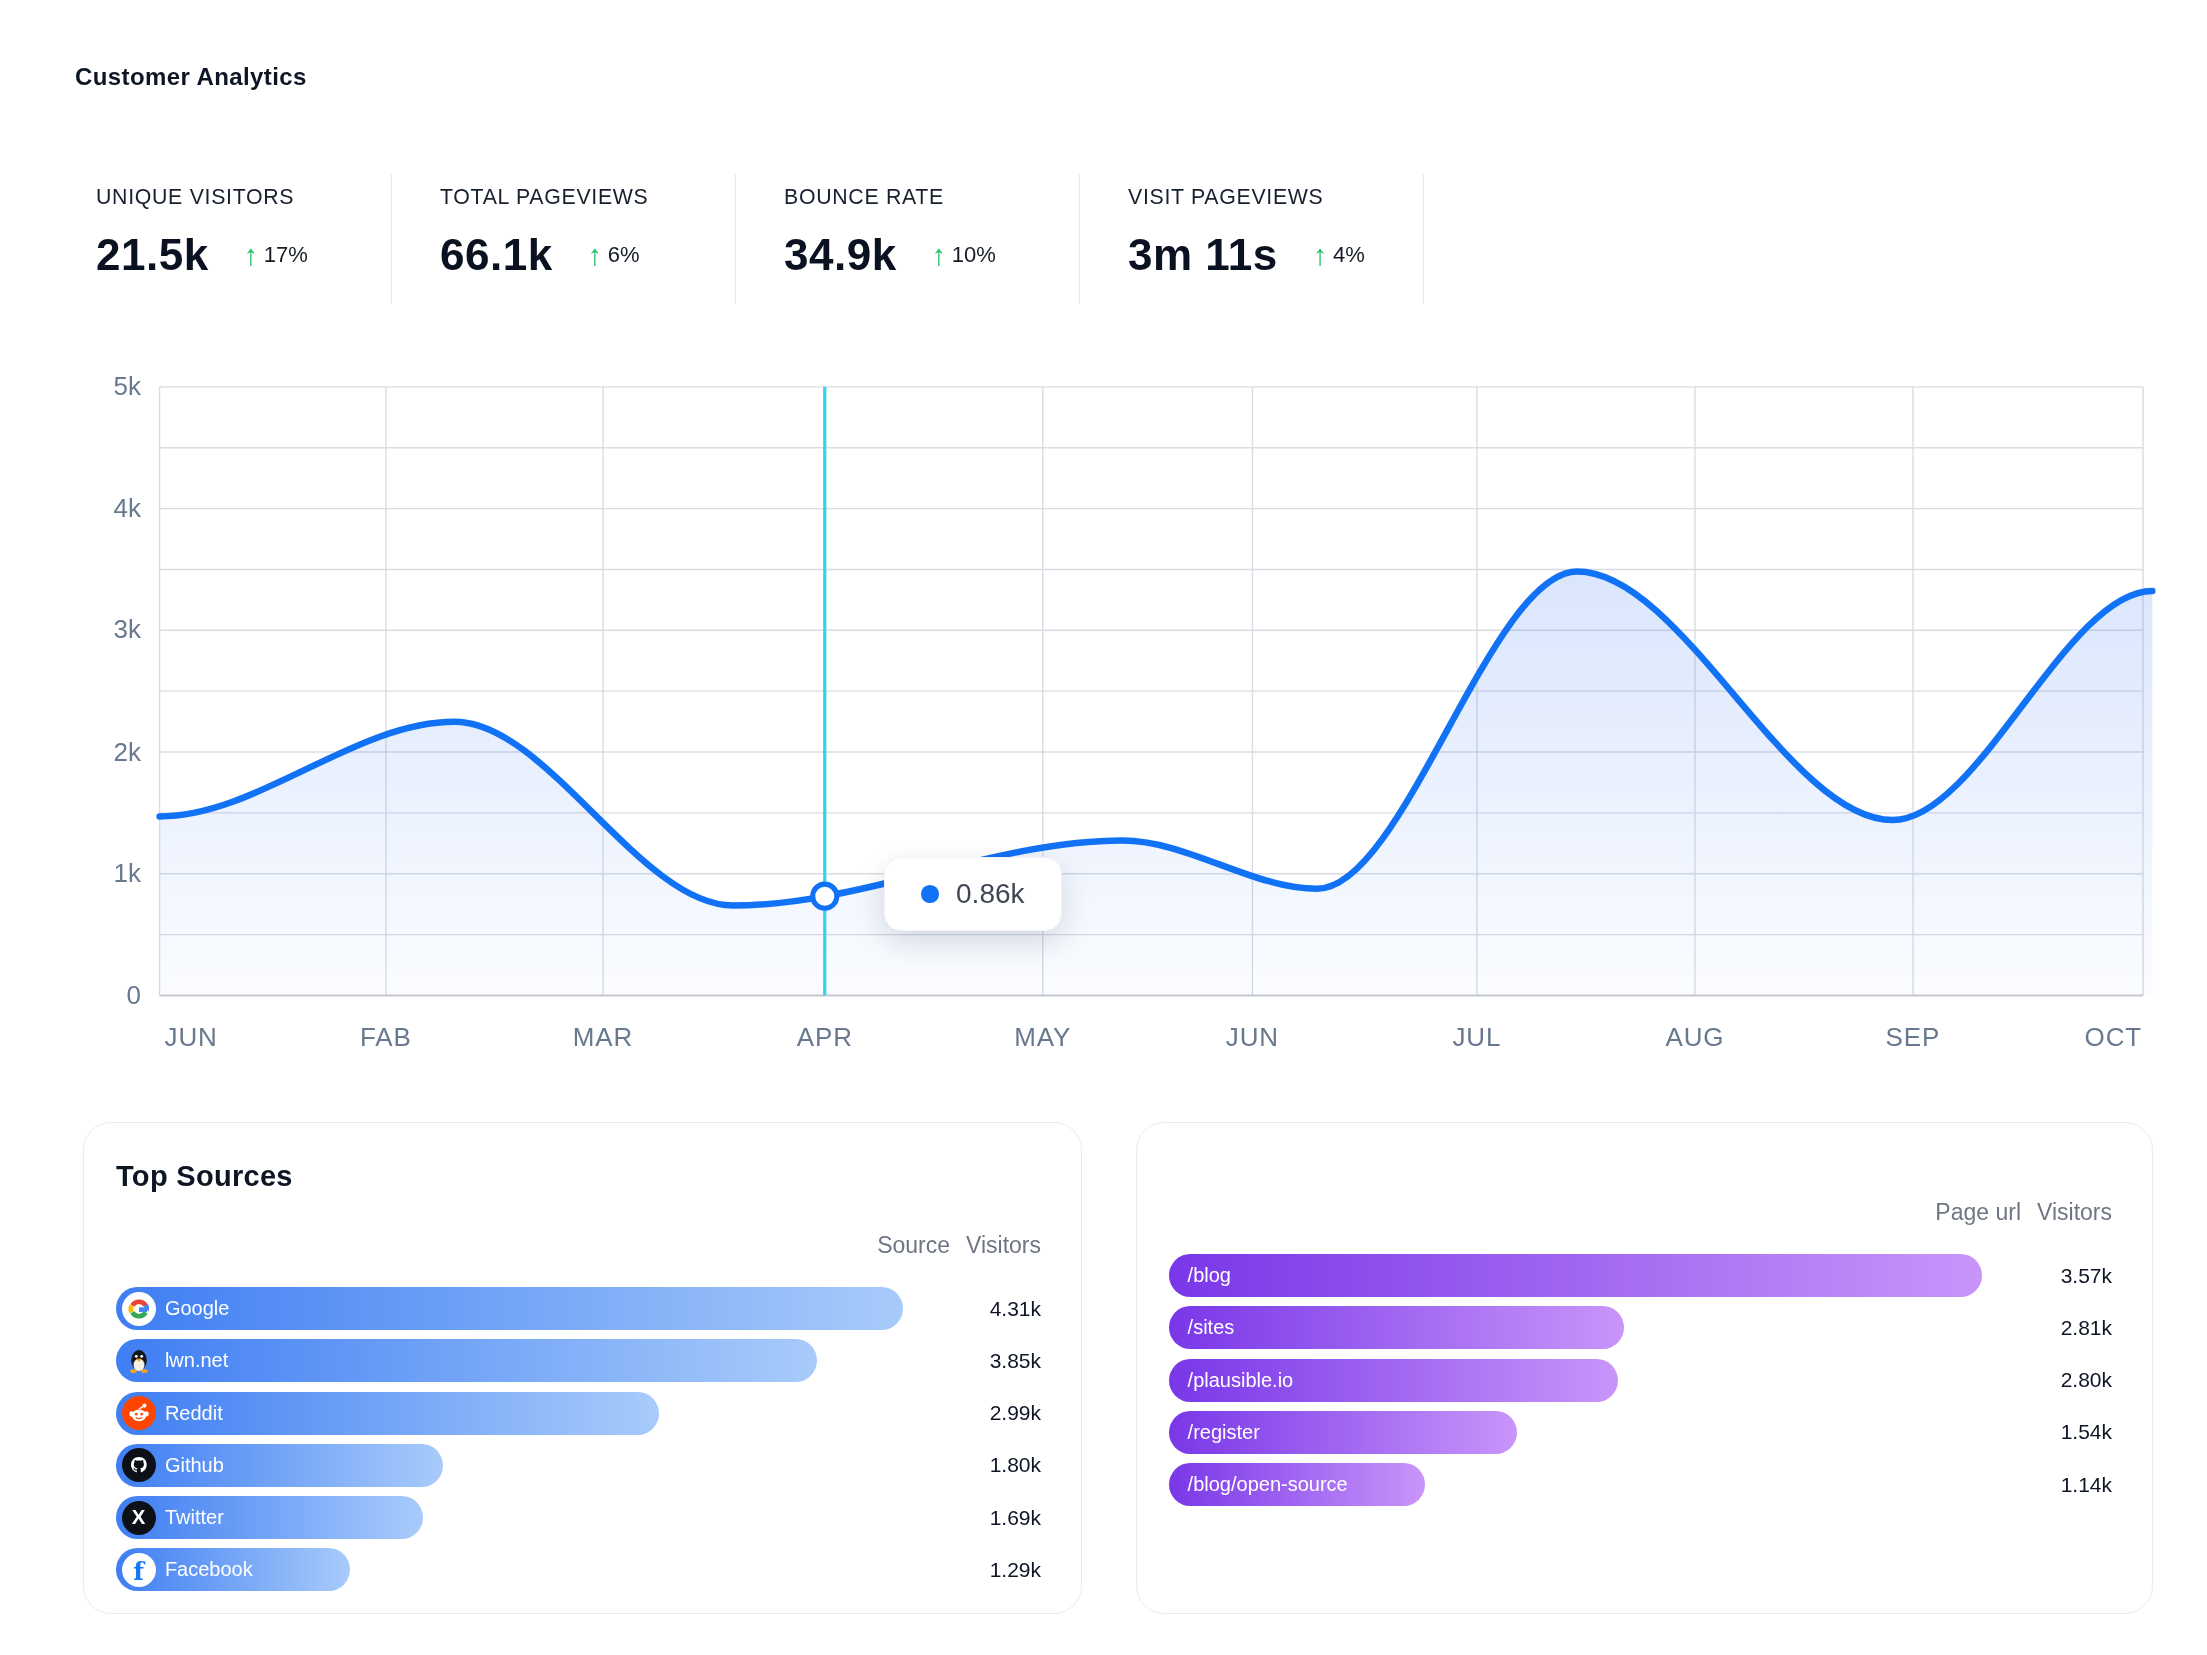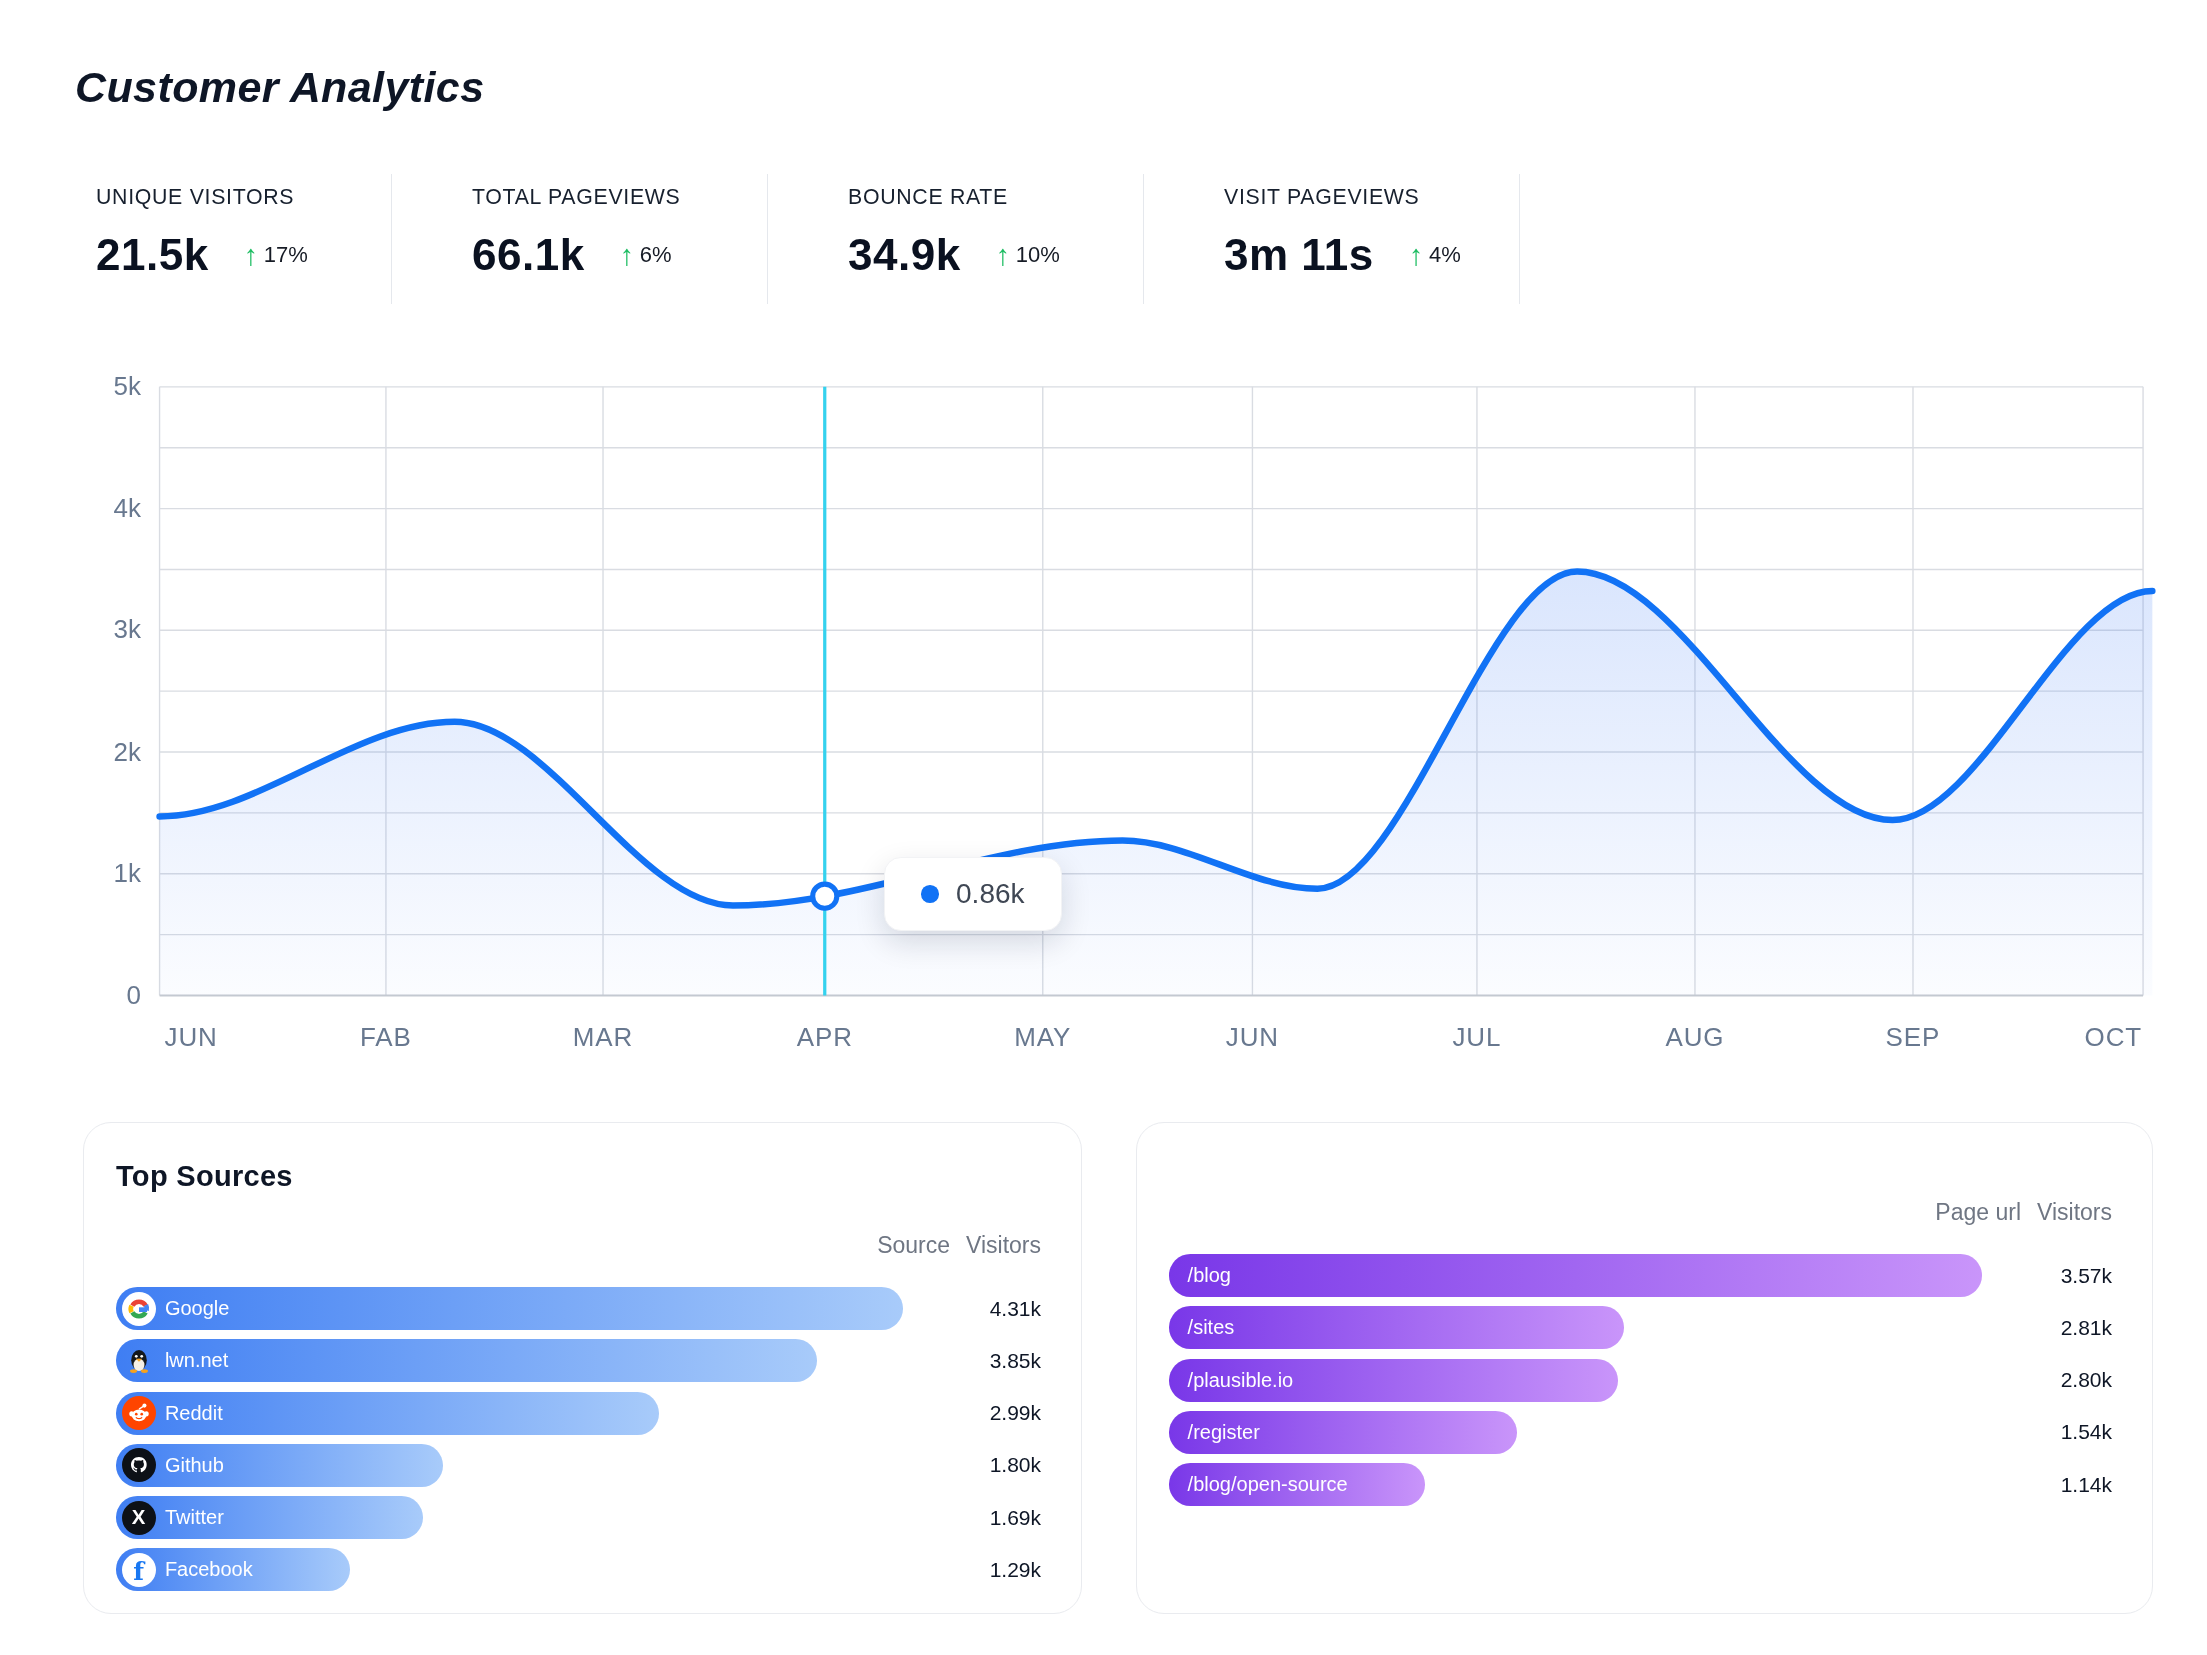--- a/index.html
+++ b/index.html
@@ -1,25 +1,25 @@
 <!DOCTYPE html>
 <html style="font-size:15px"><head>
 <meta charset="utf-8">
 <style>
   * { margin:0; padding:0; box-sizing:border-box; }
   html,body { width:2208px; height:1656px; background:#ffffff;
     font-family:"Liberation Sans", sans-serif; color:#101828; }
   body { position:relative; overflow:hidden; }
 
   
-  .page-title { position:absolute; left:75px; top:63px; font-size:43px;
-    font-weight:600; letter-spacing:0.4px; color:#0e1626;font-style:italic; }
+  .page-title { position:absolute; left:75px; top:63px; font-size:24px;
+    font-weight:600; letter-spacing:0.4px; color:#0e1626; }
 
   
-  .stats { position:absolute; left:96px; top:174px; display:flex; column-gap:80px; }
+  .stats { position:absolute; left:96px; top:174px; display:flex; column-gap:48px; }
   .stat { width:296px; border-right:1.9px solid #e5e8ed; padding:11px 0 24px 0; }
   .stat-label { font-size:21.3px; font-weight:500; letter-spacing:0.7px; color:#17202e; }
   .stat-valrow { display:flex; align-items:center; margin-top:20.4px; }
   .stat-value { font-size:44px; font-weight:700; letter-spacing:0.5px; color:#0a1120; }
   .stat-change { display:flex; align-items:center; margin-left:35px; }
   .up-arrow { font-size:29px; color:#1ebd63; font-weight:400; margin-right:5.6px; line-height:1; }
   .stat-pct { font-size:22px; color:#161b25; font-weight:500; }
 
   
   svg.chart { position:absolute; left:0; top:0; width:2208px; height:1104px; }

